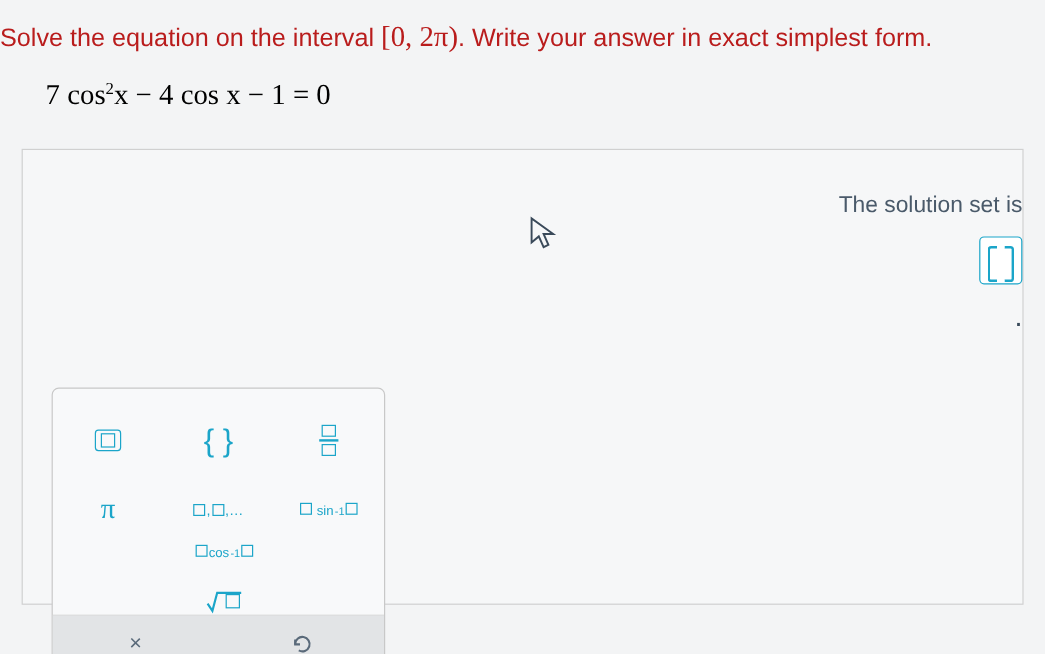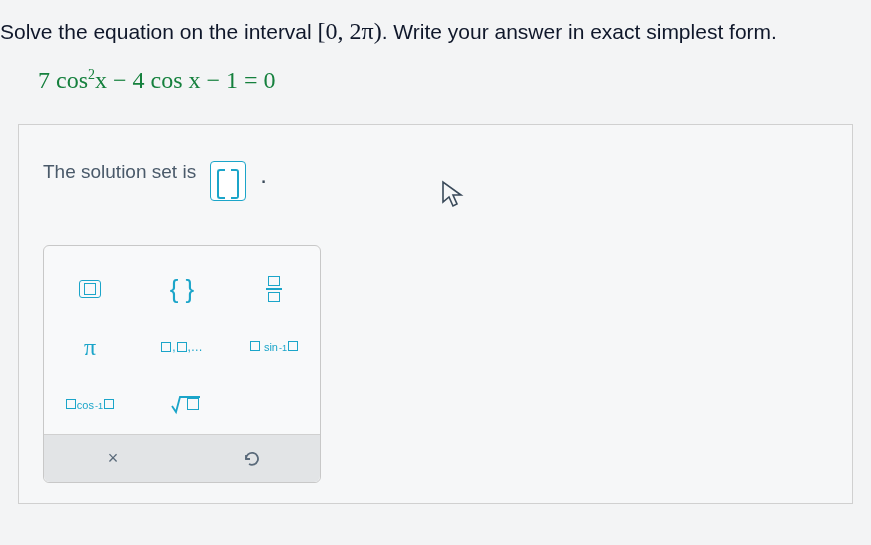--- a/index.html
+++ b/index.html
@@ -8,44 +8,45 @@
   height: 545px;
   background: #f3f4f5;
   font-family: Arial, sans-serif;
   color: #4a5a6a;
   padding: 18px 0 0 0;
   position: relative;
   overflow: hidden;
 }
 .problem-text {
   font-size: 21px;
-  color: #0f172a;
+  color: #b91c1c;
   margin: 0 0 22px 0;
   padding-left: 0;
 }
 .equation {
   font-size: 24px;
-  color: #15803d;
+  color: #000000;
   margin: 0 0 30px 38px;
   font-family: 'Times New Roman', serif;
 }
 .equation sup { font-size: 14px; vertical-align: super; }
 .answer-area {
   border: 1px solid #d0d0d0;
   background: #f6f7f8;
   margin: 0 18px 0 18px;
   padding: 36px 0 0 24px;
   height: 380px;
 }
 .solution-line {
   font-size: 19px;
   color: #4a5a6a;
   display: flex;
-  align-items: flex-start;
+  align-items: flex-end;
   gap: 14px;
+  flex-direction: column;
 }
 .answer-box {
   display: inline-flex;
   align-items: center;
   justify-content: center;
   width: 36px;
   height: 40px;
   border: 1px solid #1ba5c9;
   border-radius: 4px;
   background: #fff;
@@ -184,21 +185,21 @@
           <span class="sq"></span>,<span class="sq"></span>,…
         </span>
       </div>
       <div class="tool-btn small-text">
         <span class="inv-trig">
           <span class="sq"></span>&nbsp;sin<sup>-1</sup><span class="sq"></span>
         </span>
       </div>
     </div>
 
-    <div class="tool-row" style="justify-content:flex-start; padding-left:10px; gap:24px;">
+    <div class="tool-row" style="justify-content:flex-start; padding-left:10px; gap:24px;flex-direction:column;">
       <div class="tool-btn small-text">
         <span class="inv-trig">
           <span class="sq"></span>cos<sup>-1</sup><span class="sq"></span>
         </span>
       </div>
       <div class="tool-btn">
         <span class="sqrt-icon">
           <svg viewBox="0 0 32 22">
               <path d="M2 12 L6 18 L10 3 L30 3" stroke="#1ba5c9" stroke-width="1.8" fill="none"></path>
             </svg>

